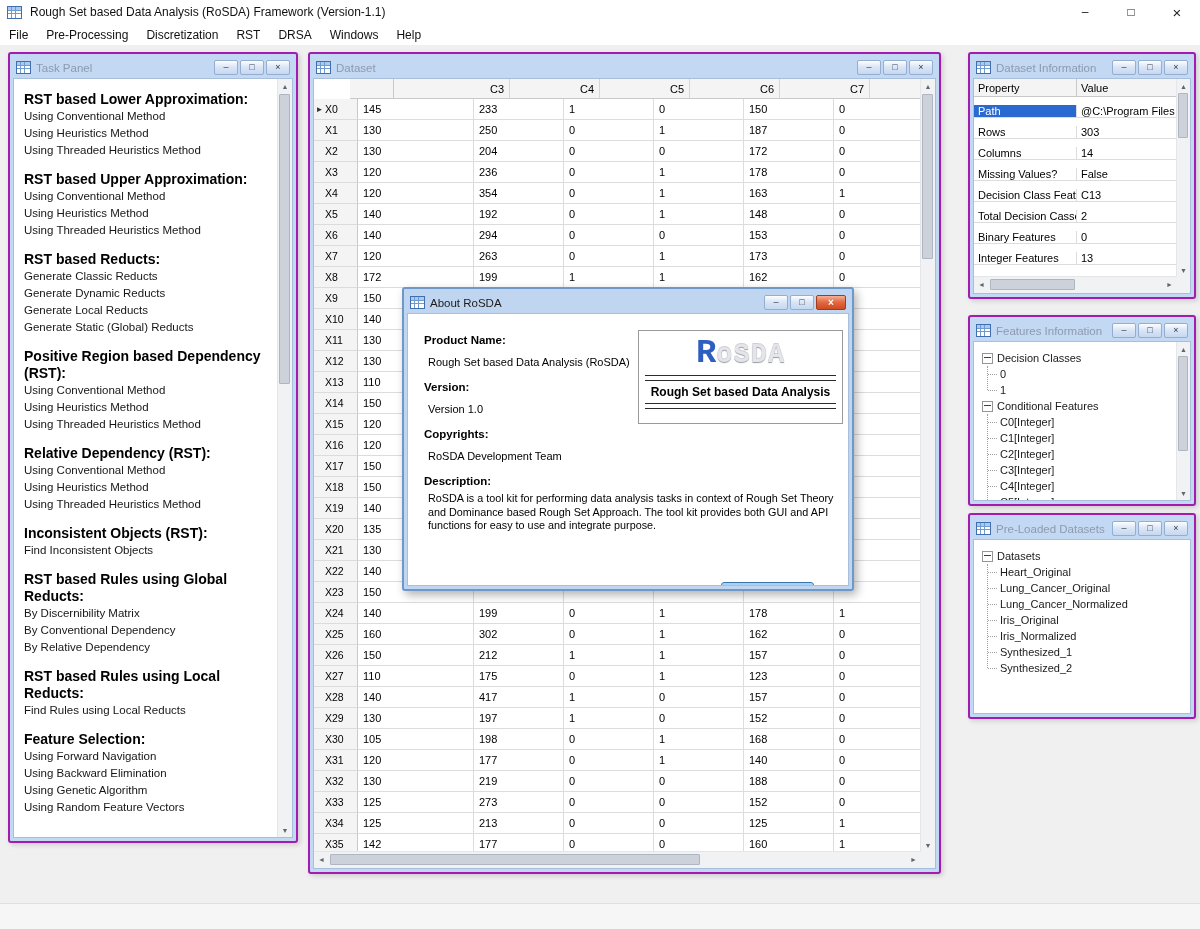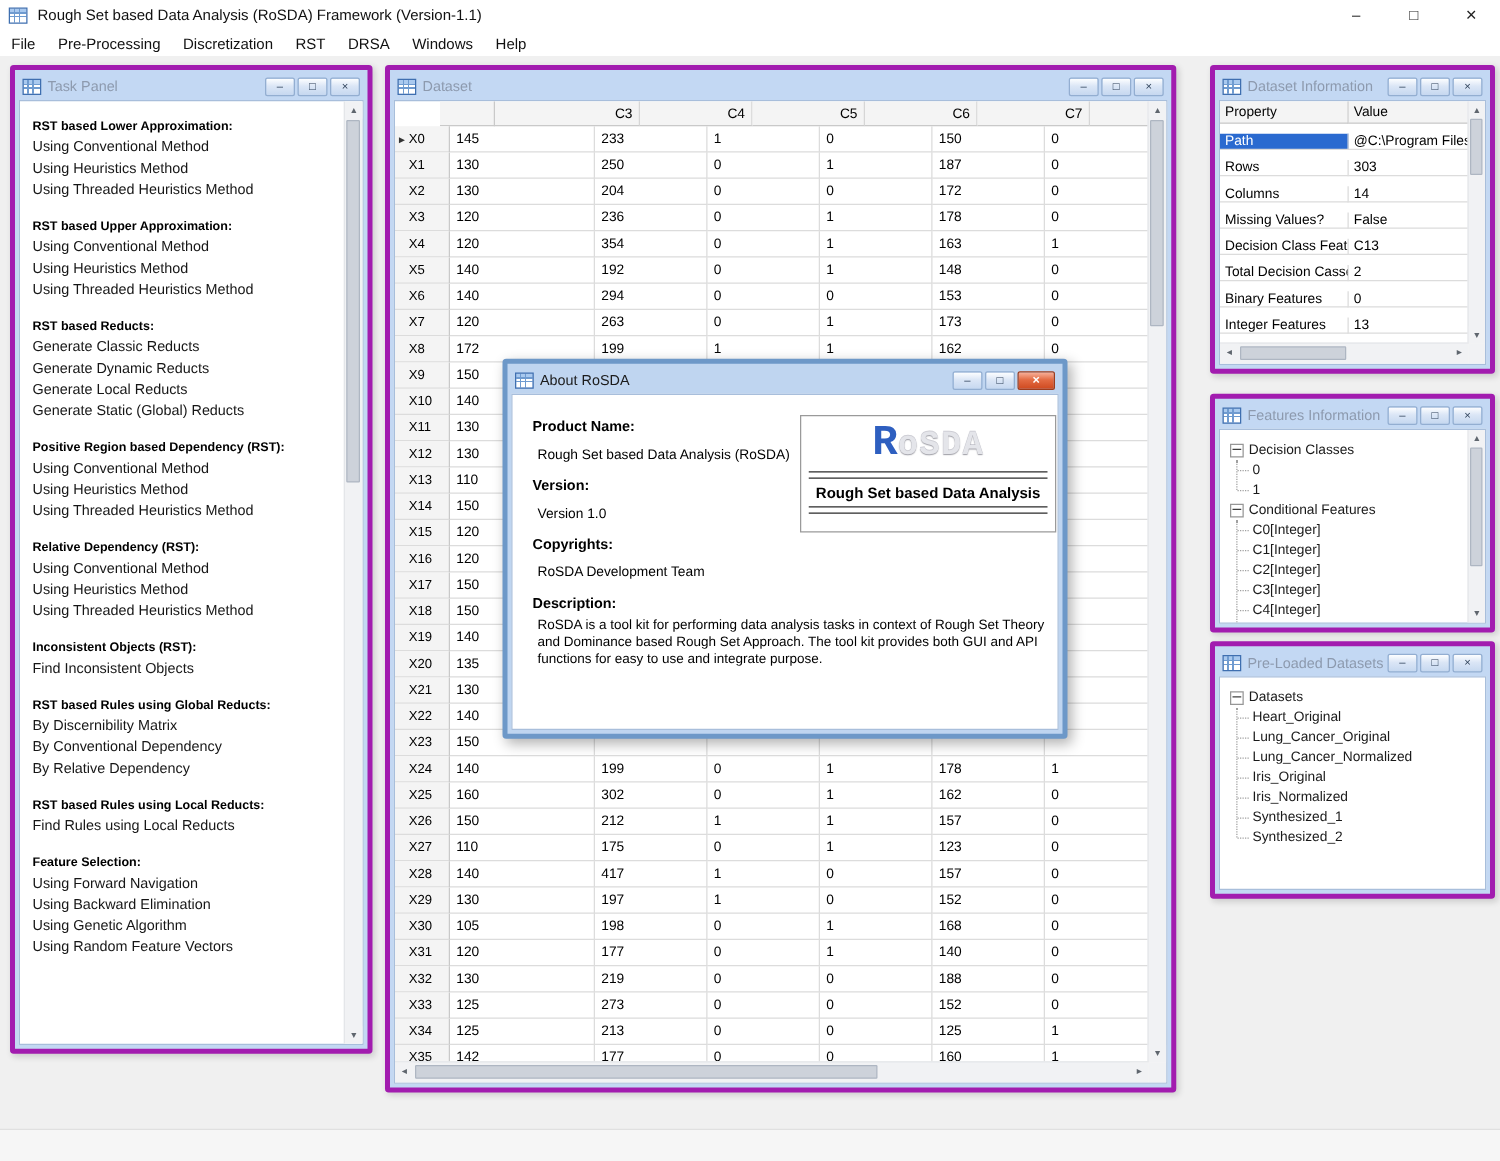--- a/index.html
+++ b/index.html
@@ -17,21 +17,21 @@
   .mw-btns{margin-left:auto;display:flex;height:100%;}
   .mw-btn{width:46px;height:100%;display:flex;align-items:center;justify-content:center;color:#222;}
   .mw-btn span{font-size:12px;line-height:1;}
   .menubar{position:absolute;left:0;top:24px;width:1200px;height:21px;background:#ffffff;
     display:flex;align-items:center;font-size:12px;border-bottom:1px solid #ececec;}
   .menu-item{padding:0 9px;height:100%;display:flex;align-items:center;color:#111;white-space:nowrap;}
   .mdi{position:absolute;left:0;top:45px;width:1200px;height:858px;background:#f0f0f0;overflow:hidden;}
   .statusbar{position:absolute;left:0;top:903px;width:1200px;height:26px;background:#f6f6f6;border-top:1px solid #e0e0e0;}
 
   
-  .cwin{position:absolute;box-sizing:border-box;background:#c3d8f3;border:4px solid #a21caf;
+  .cwin{position:absolute;box-sizing:border-box;background:#c3d8f3;border:2px solid #a21caf;
     border-radius:3px;padding:3px;box-shadow:2px 2px 5px rgba(0,0,0,0.15);}
   .cwin-title{height:21px;display:flex;align-items:center;padding:0 2px 0 3px;}
   .cwin-title-text{margin-left:5px;font-size:11.5px;color:#8d9aae;flex:1;white-space:nowrap;overflow:hidden;}
   .cwin-btns{display:flex;gap:2px;margin-right:1px;}
   .cwin-btn{box-sizing:border-box;width:24px;height:15px;border:1px solid #93aed1;border-radius:2px;
     background:linear-gradient(#fdfeff,#dbe6f6 45%,#c6d8f0);display:flex;align-items:center;justify-content:center;
     color:#2a3d55;}
   .cwin-btn span{font-size:9px;line-height:1;}
   .cwin-btn.close-red{width:30px;background:linear-gradient(#f7b09a,#e36b43 45%,#cf4a20);border-color:#9e3c1d;color:#fff;font-weight:bold;}
   .cwin-btn.close-red span{font-size:10px;}
@@ -49,21 +49,21 @@
   .sbh{position:absolute;left:0;bottom:0;height:16px;background:#f1f2f4;border-top:1px solid #e4e6e9;}
   .sbh .sb-arrow{position:absolute;top:0;width:15px;height:15px;}
   .sbh .left{left:0;}
   .sbh .right{right:0;}
   .sbh .thumb{position:absolute;top:2px;height:11px;background:#cdd2da;border:1px solid #aeb6c2;border-radius:1px;box-sizing:border-box;}
   .sb-corner{position:absolute;right:0;bottom:0;width:14px;height:16px;background:#f1f2f4;}
 
   
   .tp-list{position:absolute;top:0;left:0;right:14px;bottom:0;padding:12px 2px 0 10px;overflow:hidden;}
   .tp-group{margin-bottom:12px;}
-  .tp-header{font-size:10px;font-weight:bold;line-height:17px;color:#000;}
+  .tp-header{font-size:14px;font-weight:bold;line-height:17px;color:#000;}
   .tp-item{font-size:11.5px;line-height:17px;color:#161616;}
 
   
   .dgrid{position:absolute;top:0;left:0;right:14px;bottom:16px;overflow:hidden;font-size:11px;}
   .dg-head{display:flex;height:20px;padding-left:36px;}
   .dg-corner{width:44px;flex:none;background:#f4f4f4;border-right:1px solid #c9c9c9;border-bottom:1px solid #c9c9c9;box-sizing:border-box;}
   .dg-colh{flex:none;background:#f4f4f4;border-right:1px solid #d6d6d6;border-bottom:1px solid #c9c9c9;
     display:flex;align-items:center;justify-content:flex-end;padding-right:5px;box-sizing:border-box;}
   .dg-row{display:flex;height:21px;}
   .dg-rowh{width:44px;flex:none;background:#f4f4f4;border-right:1px solid #c9c9c9;border-bottom:1px solid #dcdcdc;

